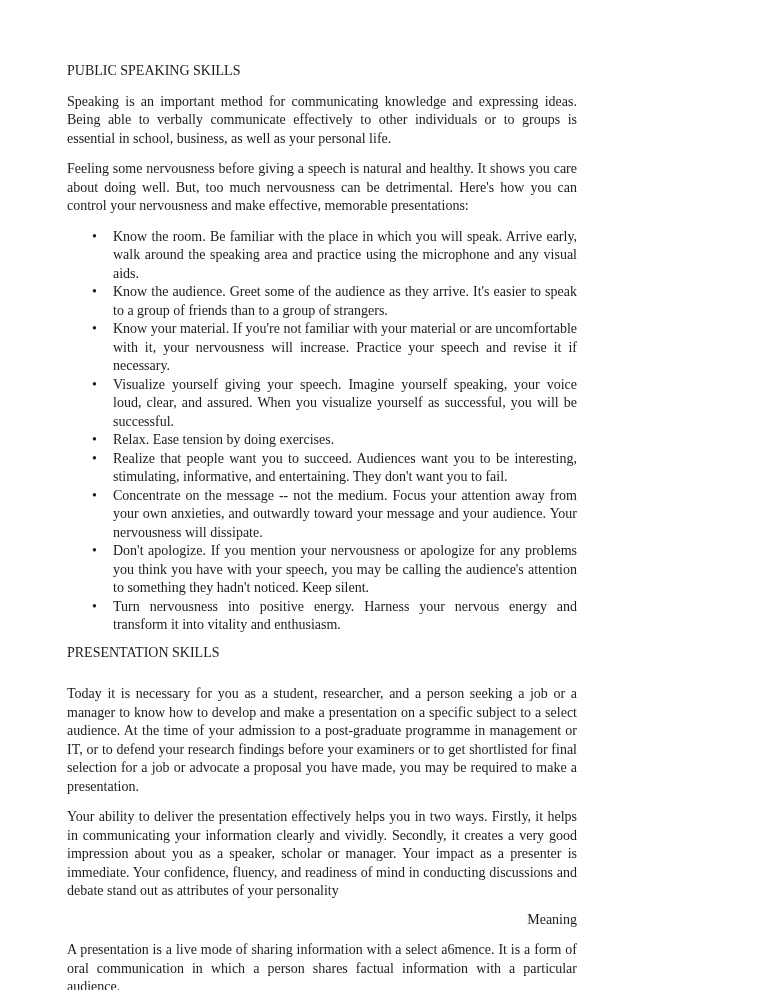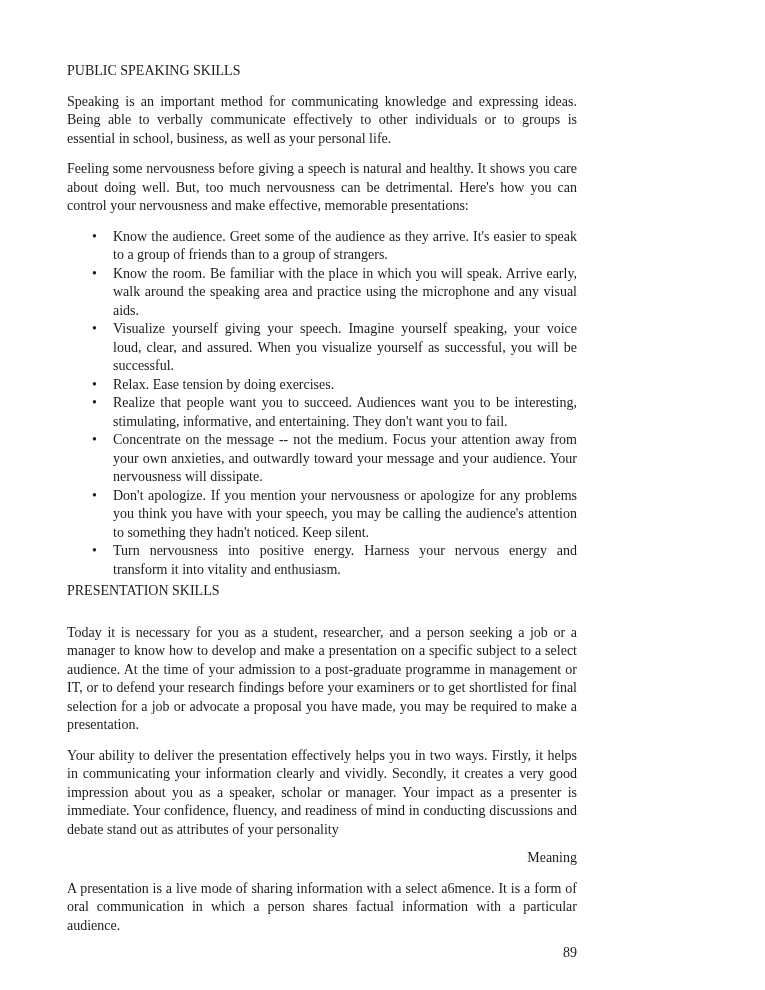--- a/index.html
+++ b/index.html
@@ -53,21 +53,21 @@
     margin-left: -46px;
     padding-left: 23px;
   }
   li.tip-outer::before {
     content: "\2022";
     position: absolute;
     left: 3px;
     top: 0;
   }
   .heading-gap {
-    margin-top: 3px;
+    margin-top: 9px;
   }
   .after-heading {
     margin-top: 23px;
   }
   .subheading {
     margin: 10px 0 0 0;
     font-weight: 400;
     font-size: 14px;
     text-align: right;
   }
@@ -82,22 +82,23 @@
 <div class="page">
   <div class="content">
 
     <h1 class="section-heading">PUBLIC SPEAKING SKILLS</h1>
 
     <p class="para first-para">Speaking is an important method for communicating knowledge and expressing ideas. Being able to verbally communicate effectively to other individuals or to groups is essential in school, business, as well as your personal life.</p>
 
     <p class="para">Feeling some nervousness before giving a speech is natural and healthy. It shows you care about doing well. But, too much nervousness can be detrimental. Here's how you can control your nervousness and make effective, memorable presentations:</p>
 
     <ul class="tips-list">
+      <li class="tip">Know the room. Be familiar with the place in which you will speak. Arrive early, walk around the speaking area and practice using the microphone and any visual aids.</li>
       <li class="tip">Know the audience. Greet some of the audience as they arrive. It's easier to speak to a group of friends than to a group of strangers.</li>
-      <li class="tip">Know the room. Be familiar with the place in which you will speak. Arrive early, walk around the speaking area and practice using the microphone and any visual aids.</li>
+      <li class="tip">Know your material. If you're not familiar with your material or are uncomfortable with it, your nervousness will increase. Practice your speech and revise it if necessary.</li>
       <li class="tip">Visualize yourself giving your speech. Imagine yourself speaking, your voice loud, clear, and assured. When you visualize yourself as successful, you will be successful.</li>
       <li class="tip">Relax. Ease tension by doing exercises.</li>
       <li class="tip">Realize that people want you to succeed. Audiences want you to be interesting, stimulating, informative, and entertaining. They don't want you to fail.</li>
       <li class="tip">Concentrate on the message -- not the medium. Focus your attention away from your own anxieties, and outwardly toward your message and your audience. Your nervousness will dissipate.</li>
       <li class="tip">Don't apologize. If you mention your nervousness or apologize for any problems you think you have with your speech, you may be calling the audience's attention to something they hadn't noticed. Keep silent.</li>
       <li class="tip">Turn nervousness into positive energy. Harness your nervous energy and transform it into vitality and enthusiasm.</li>
     </ul>
 
     <h1 class="section-heading heading-gap">PRESENTATION SKILLS</h1>
 

